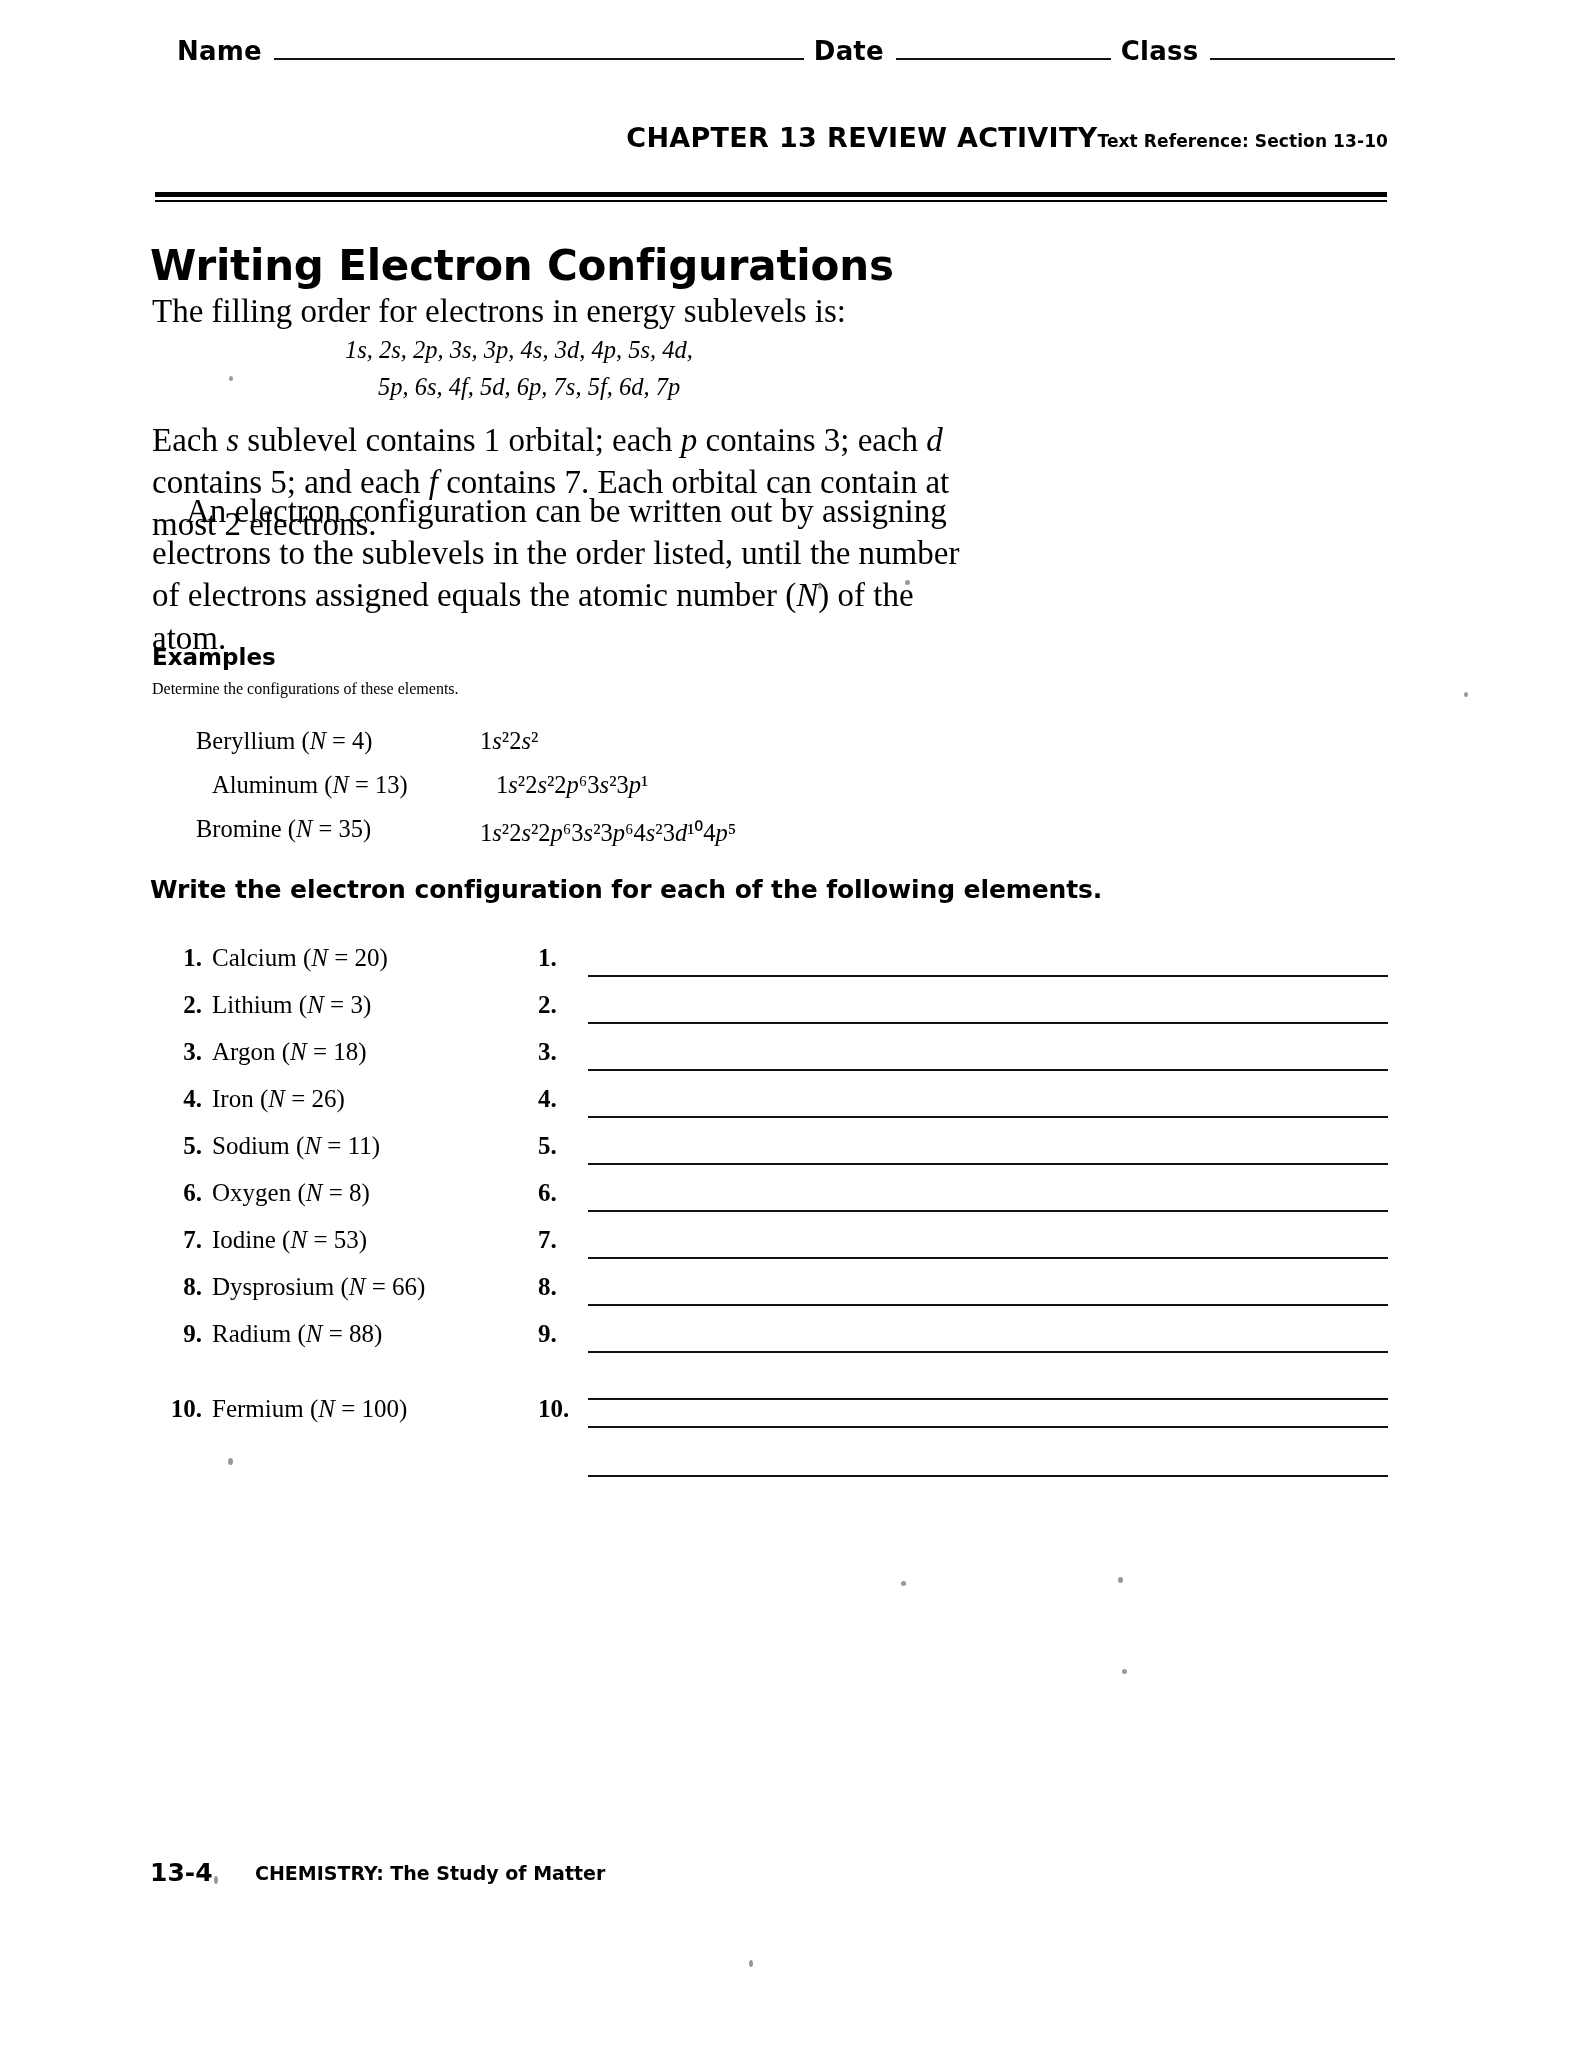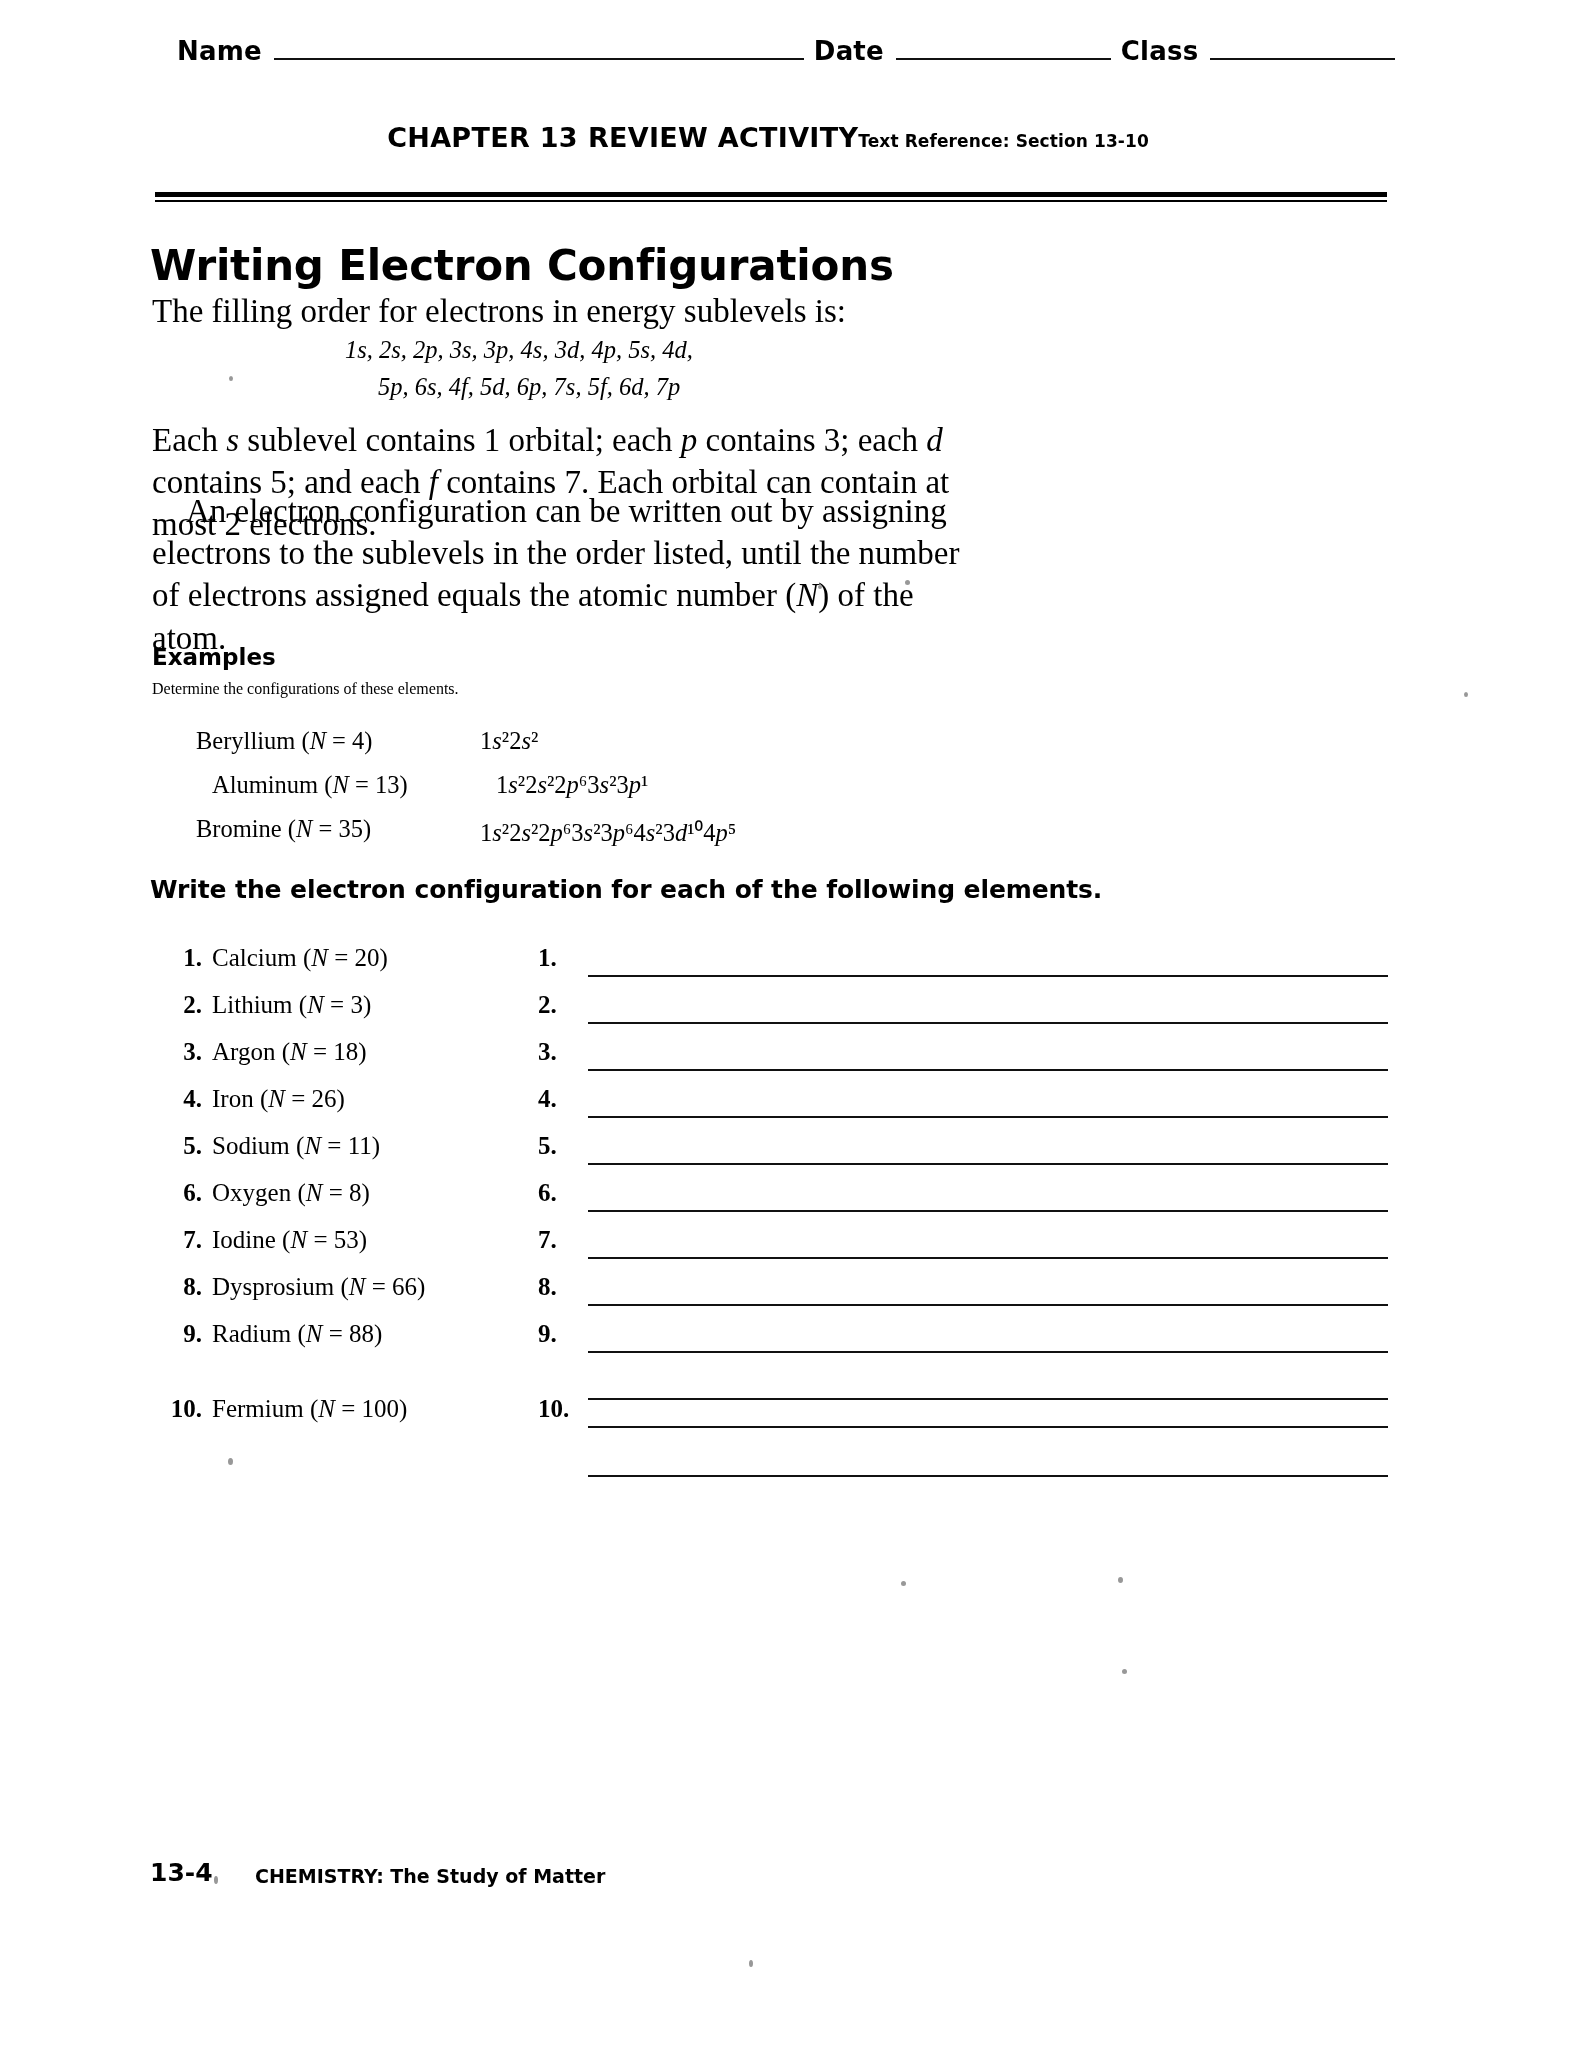--- a/index.html
+++ b/index.html
@@ -46,21 +46,21 @@
   .rule-class { flex: 0 0 185px; }
 
   
   .chapter-row {
     position: absolute;
     left: 148px;
     top: 122px;
     width: 1240px;
     display: flex;
     align-items: baseline;
-    justify-content: center;
+    justify-content: flex-end;
   }
   .chapter-title {
     font-family: "DejaVu Sans", sans-serif;
     font-size: 27px;
     font-weight: bold;
     letter-spacing: 0.3px;
   }
   .chapter-title .num { margin-right: 10px; }
   .text-ref {
     font-family: "DejaVu Sans", sans-serif;
@@ -211,21 +211,21 @@
   .a-line.extra { top: 78px; }
   .a-line.extra2 { top: 80px; }
 
   
   .footer {
     position: absolute;
     left: 150px;
     top: 1858px;
     width: 1250px;
     display: flex;
-    align-items: flex-end;
+    align-items: flex-start;
     font-family: "DejaVu Sans", sans-serif;
     font-weight: bold;
   }
   .footer-page {
     font-size: 25px;
     flex: 0 0 105px;
   }
   .footer-book {
     font-size: 19px;
     flex: 0 0 370px;

